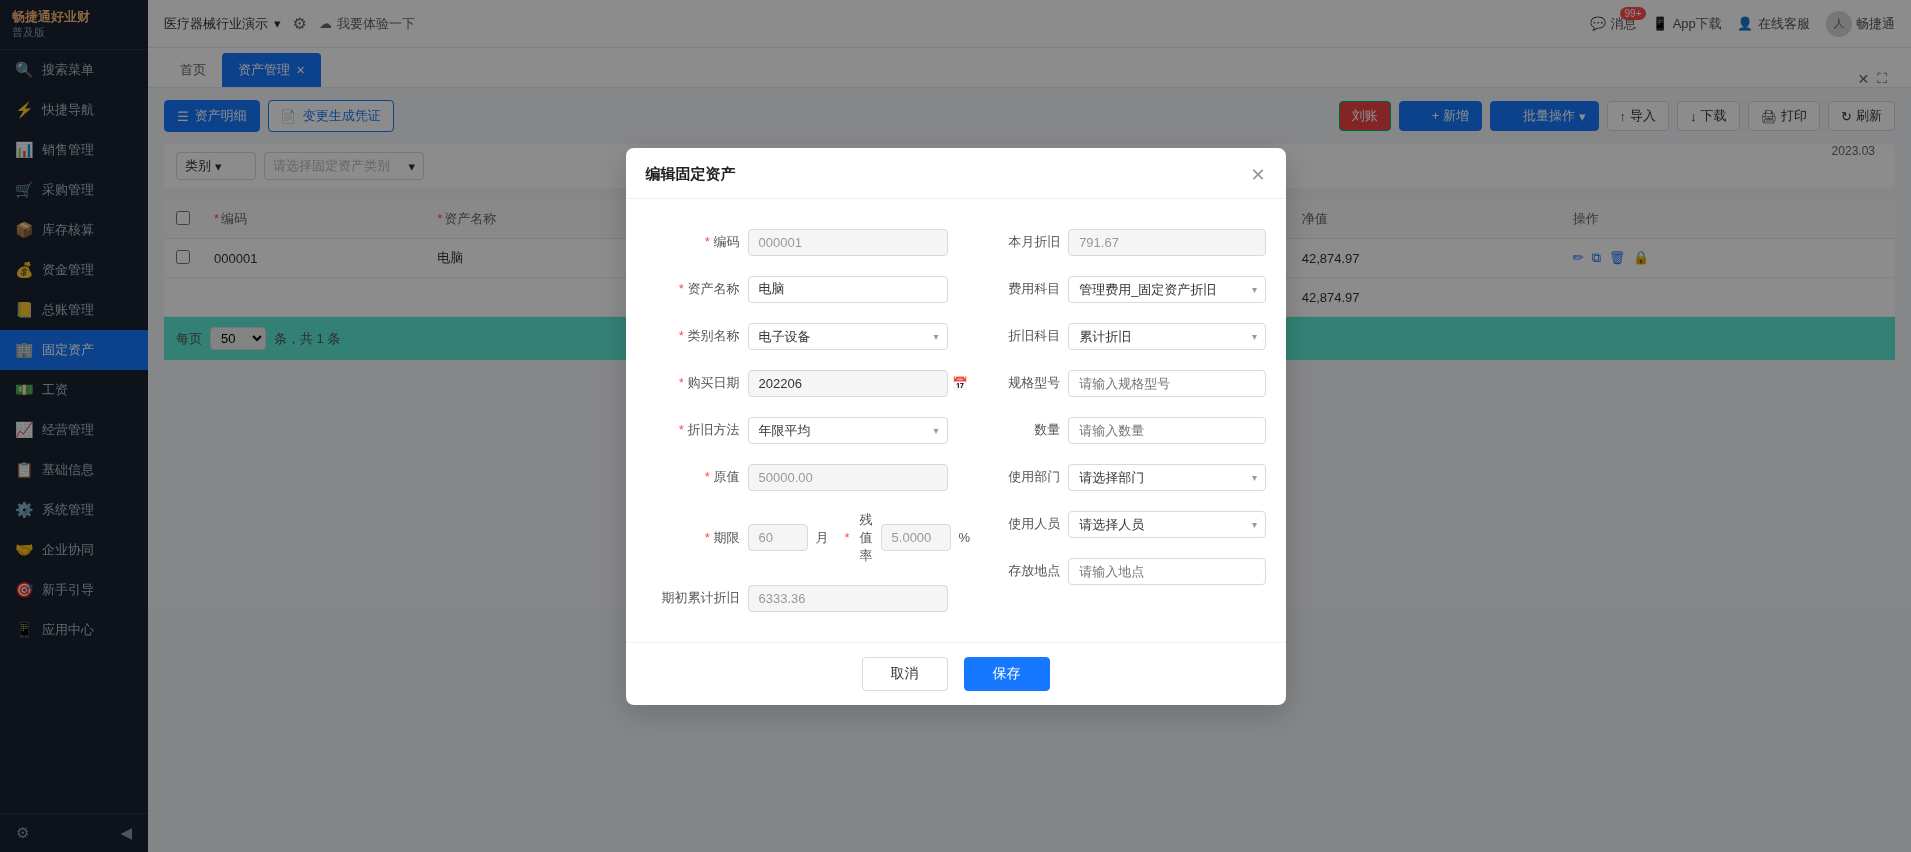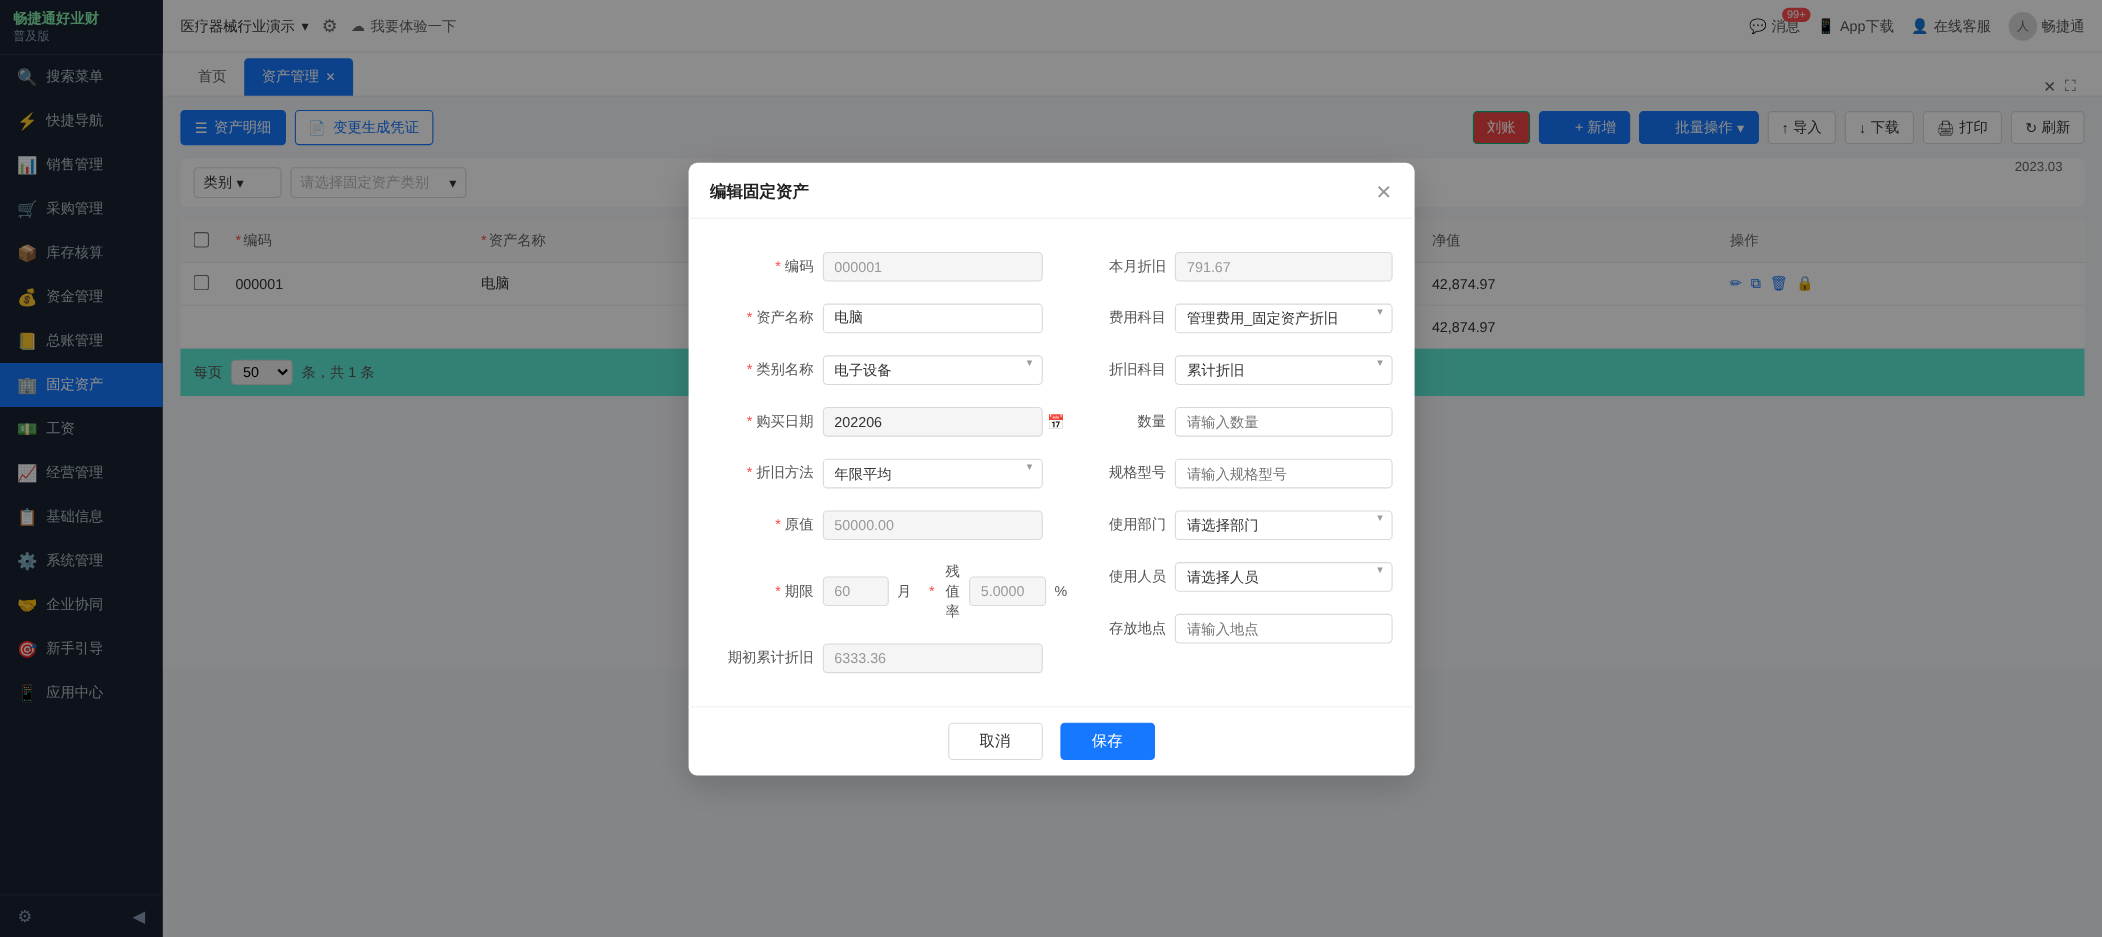--- a/index.html
+++ b/index.html
@@ -1,21 +1,21 @@
 <!DOCTYPE html>
 <html><head>
   <meta charset="utf-8">
   <style>
     * { box-sizing: border-box; margin: 0; padding: 0; }
     body { font-family: 'Microsoft YaHei', Arial, sans-serif; font-size: 13px; background: #f0f2f5; color: #333; height: 852px; overflow: hidden; display: flex; }
 
     
     .sidebar { width: 148px; background: #1a2332; height: 852px; display: flex; flex-direction: column; flex-shrink: 0; }
     .sidebar-header { background: #1a2332; padding: 10px 12px; display: flex; align-items: center; gap: 8px; border-bottom: 1px solid #2a3445; height: 50px; }
-    .sidebar-logo-text { color: #86efac; font-size: 13px; font-weight: bold; line-height: 1.2; }
+    .sidebar-logo-text { color: #fdba74; font-size: 13px; font-weight: bold; line-height: 1.2; }
     .sidebar-version { color: #8a9bb5; font-size: 11px; }
     .sidebar-scroll { flex: 1; overflow-y: auto; }
     .sidebar-item { display: flex; align-items: center; gap: 8px; padding: 11px 16px; color: #b0bec5; cursor: pointer; font-size: 13px; }
     .sidebar-item.active { background: #1677ff; color: #fff; }
     .sidebar-item-icon { width: 18px; height: 18px; display: flex; align-items: center; justify-content: center; font-size: 15px; }
     .sidebar-footer { padding: 10px 16px; display: flex; align-items: center; justify-content: space-between; border-top: 1px solid #2a3445; }
     .sidebar-footer-icon { color: #8a9bb5; cursor: pointer; font-size: 15px; }
 
     
     .main { flex: 1; display: flex; flex-direction: column; height: 608px; overflow: hidden; }
@@ -79,21 +79,21 @@
     .modal-body { padding: 20px 24px; }
     .modal-footer { padding: 14px 20px; display: flex; justify-content: center; gap: 16px; border-top: 1px solid #f0f0f0; }
 
     .form-grid { display: grid; grid-template-columns: 1fr 1fr; gap: 0; }
     .form-col { display: flex; flex-direction: column; gap: 0; }
     .form-row { display: flex; align-items: center; padding: 10px 0; gap: 8px; }
     .form-label { width: 90px; text-align: right; color: #555; font-size: 13px; flex-shrink: 0; }
     .form-label.req::before { content: '* '; color: #ff4d4f; }
     .form-control { flex: 1; border: 1px solid #d9d9d9; border-radius: 4px; padding: 5px 10px; font-size: 13px; color: #333; background: #fff; outline: none; }
     .form-control.readonly { background: #f5f5f5; color: #999; }
-    .form-select-wrap { flex: 1; position: relative; display: flex; border: 1px solid #d9d9d9; border-radius: 4px; background: #fff; }
+    .form-select-wrap { flex: 1; position: relative; display: flex; align-items: center; border: 1px solid #d9d9d9; border-radius: 4px; background: #fff; }
     .form-select-wrap select { flex: 1; border: none; background: transparent; padding: 5px 10px; font-size: 13px; outline: none; appearance: none; color: #333; }
     .form-select-arrow { position: absolute; right: 8px; color: #999; font-size: 10px; pointer-events: none; }
     .form-control-date { flex: 1; display: flex; align-items: center; border: 1px solid #d9d9d9; border-radius: 4px; background: #f5f5f5; }
     .form-control-date input { flex: 1; border: none; background: transparent; padding: 5px 10px; font-size: 13px; color: #333; outline: none; }
     .form-control-date .cal-icon { padding: 5px 8px; color: #999; cursor: pointer; }
     .form-inline { display: flex; align-items: center; gap: 8px; flex: 1; }
     .form-inline-unit { color: #555; font-size: 13px; }
     .form-inline input { border: 1px solid #d9d9d9; border-radius: 4px; padding: 5px 10px; font-size: 13px; outline: none; }
     .notice-text { font-size: 12px; color: #999; padding: 8px 0 0; }
 
@@ -433,27 +433,27 @@
             <span class="form-label">折旧科目</span>
             <div class="form-select-wrap" style="max-width:200px;">
               <select>
                 <option>累计折旧</option>
               </select>
               <span class="form-select-arrow">▾</span>
             </div>
           </div>
 
           <div class="form-row">
+            <span class="form-label">规格型号</span>
+            <input class="form-control" type="text" style="max-width: 200px;" placeholder="请输入规格型号">
+          </div>
+
+          <div class="form-row">
             <span class="form-label">数量</span>
             <input class="form-control" type="text" style="max-width: 200px;" placeholder="请输入数量">
-          </div>
-
-          <div class="form-row">
-            <span class="form-label">规格型号</span>
-            <input class="form-control" type="text" style="max-width: 200px;" placeholder="请输入规格型号">
           </div>
 
           <div class="form-row">
             <span class="form-label">使用部门</span>
             <div class="form-select-wrap" style="max-width:200px;">
               <select>
                 <option value="">请选择部门</option>
               </select>
               <span class="form-select-arrow">▾</span>
             </div>

